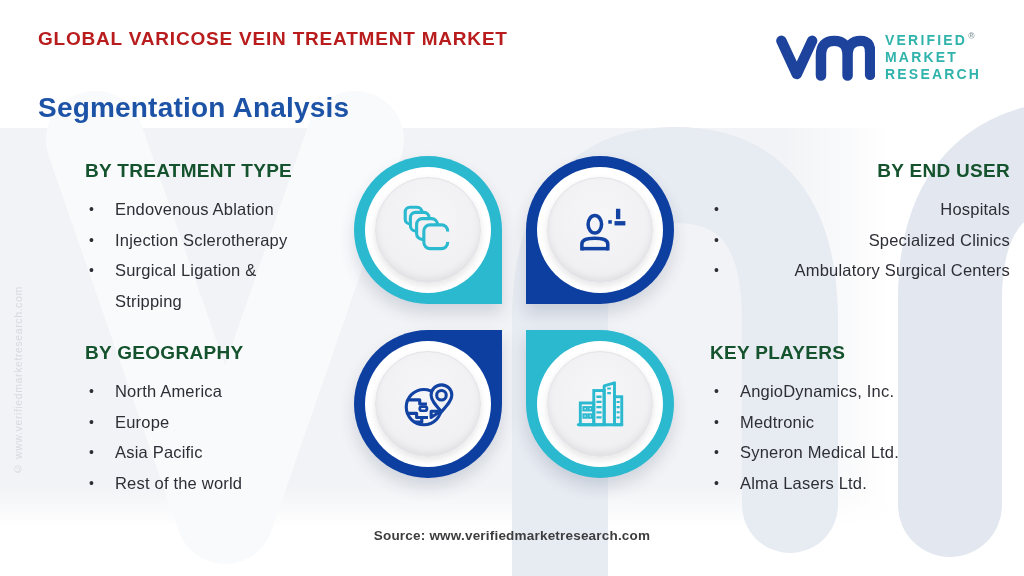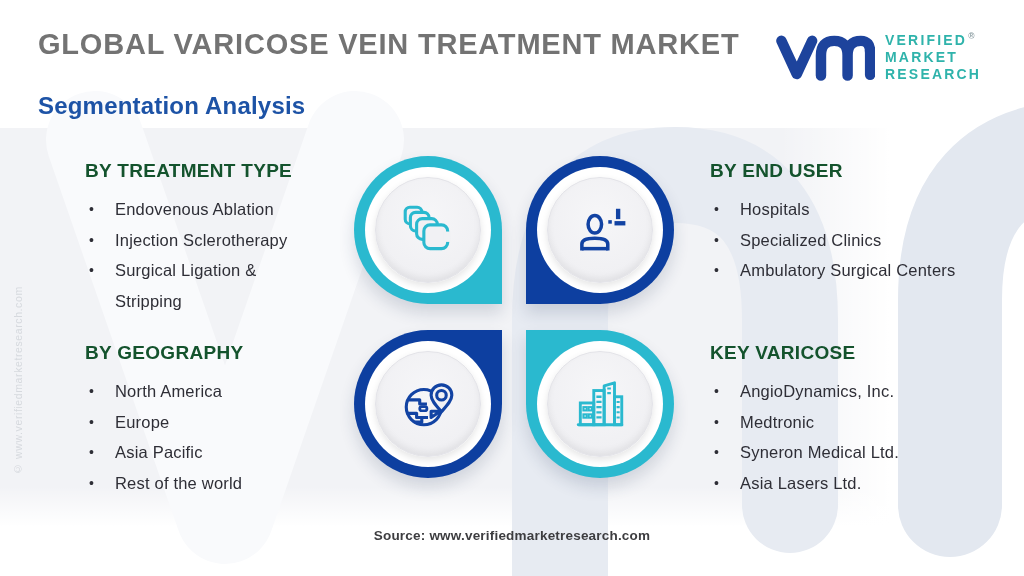--- a/index.html
+++ b/index.html
@@ -16,42 +16,42 @@
     background:linear-gradient(to top, #ffffff 55%, rgba(255,255,255,0));z-index:1;}
   .bg-watermark{position:absolute;left:0;top:0;z-index:2;}
   .side-watermark{
     position:absolute;left:12px;top:215px;height:260px;z-index:3;
     writing-mode:vertical-rl;transform:rotate(180deg);
     font-size:10.5px;color:#d6d9de;letter-spacing:.6px;white-space:nowrap;
   }
   
   .title{
     position:absolute;left:38px;top:28px;z-index:4;
-    font-size:29px;font-weight:bold;color:#737373;letter-spacing:.8px;margin:0;
+    font-size:19px;font-weight:bold;color:#b91c1c;letter-spacing:.8px;margin:0;
   }
   .subtitle{
     position:absolute;left:38px;top:92px;z-index:4;
-    font-size:24px;font-weight:bold;color:#1d53a6;letter-spacing:.2px;margin:0;
+    font-size:28px;font-weight:bold;color:#1d53a6;letter-spacing:.2px;margin:0;
   }
   .logo{position:absolute;left:775px;top:28px;z-index:4;display:flex;align-items:flex-start;}
   .logo-mark{width:100px;height:58px;}
   .logo-text{margin-left:10px;font-weight:bold;font-size:14px;
     color:#2fb3ab;letter-spacing:2.2px;line-height:17px;}
   .logo-text .reg{font-size:8.5px;color:#8fa0a5;vertical-align:super;letter-spacing:0;margin-left:1px;}
   
   .sec{position:absolute;z-index:4;}
   .sec h3{margin:0;font-size:19px;font-weight:bold;color:#14532d;letter-spacing:.3px;}
   .sec ul{list-style:none;margin:12px 0 0 0;padding:0;}
   .sec li{position:relative;padding-left:30px;font-size:16.5px;color:#2e2e36;
     line-height:30.5px;letter-spacing:.2px;}
   .sec li::before{content:"•";position:absolute;left:4px;top:0;font-size:14px;color:#2e2e36;}
   .sec-treatment{left:85px;top:160px;width:248px;}
   .sec-treatment li{max-width:205px;}
   .sec-geography{left:85px;top:342px;width:260px;}
-  .sec-enduser{left:710px;top:160px;width:300px;}
+  .sec-enduser{left:710px;top:160px;width:300px;text-align:right;}
   .sec-players{left:710px;top:342px;width:300px;}
   
   .quadrants{position:absolute;left:354px;top:156px;z-index:4;
     display:grid;grid-template-columns:148px 148px;grid-template-rows:148px 148px;gap:26px 24px;}
   .quad{position:relative;width:148px;height:148px;border-radius:50%;
     box-shadow:0 9px 16px rgba(30,50,90,.16);}
   .quad.teal{background:#2ab9cf;}
   .quad.blue{background:#0d3fa0;}
   .quad.tl{border-bottom-right-radius:0;}
   .quad.tr{border-bottom-left-radius:0;}
@@ -122,26 +122,26 @@
     <h3>BY GEOGRAPHY</h3>
     <ul>
       <li>North America</li>
       <li>Europe</li>
       <li>Asia Pacific</li>
       <li>Rest of the world</li>
     </ul>
   </div>
 
   <div class="sec sec-players">
-    <h3>KEY VARICOSE</h3>
+    <h3>KEY PLAYERS</h3>
     <ul>
       <li>AngioDynamics, Inc.</li>
       <li>Medtronic</li>
       <li>Syneron Medical Ltd.</li>
-      <li>Asia Lasers Ltd.</li>
+      <li>Alma Lasers Ltd.</li>
     </ul>
   </div>
 
   <div class="quadrants">
 
     <div class="quad teal tl">
       <div class="white"></div>
       <div class="disc">
         <svg width="58" height="58" viewBox="0 0 56 56" fill="none">
           <rect x="6" y="6" width="16" height="16" rx="4.5" fill="#f1f1f4" stroke="#2ab9cf" stroke-width="3"></rect>

